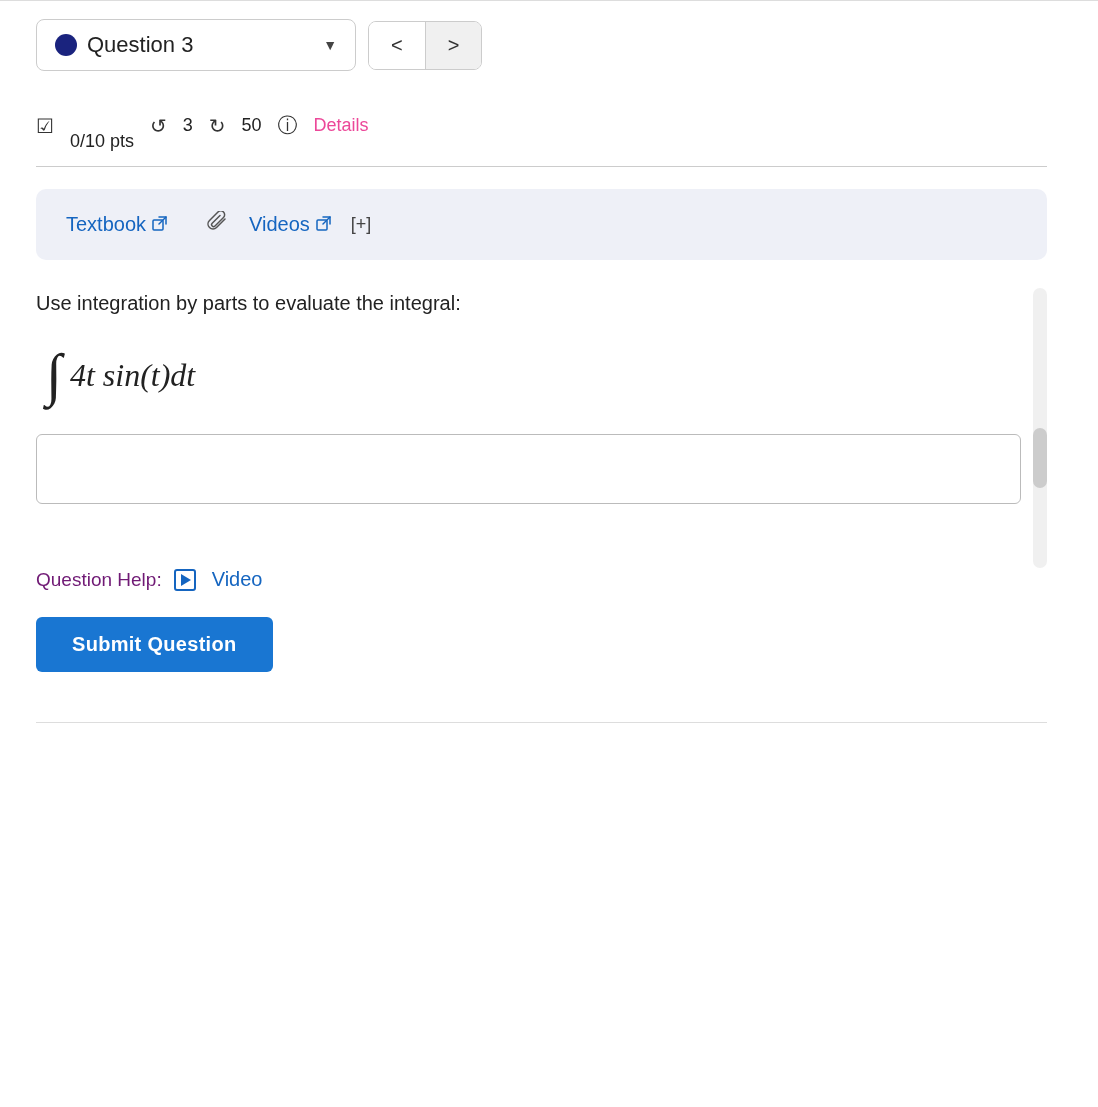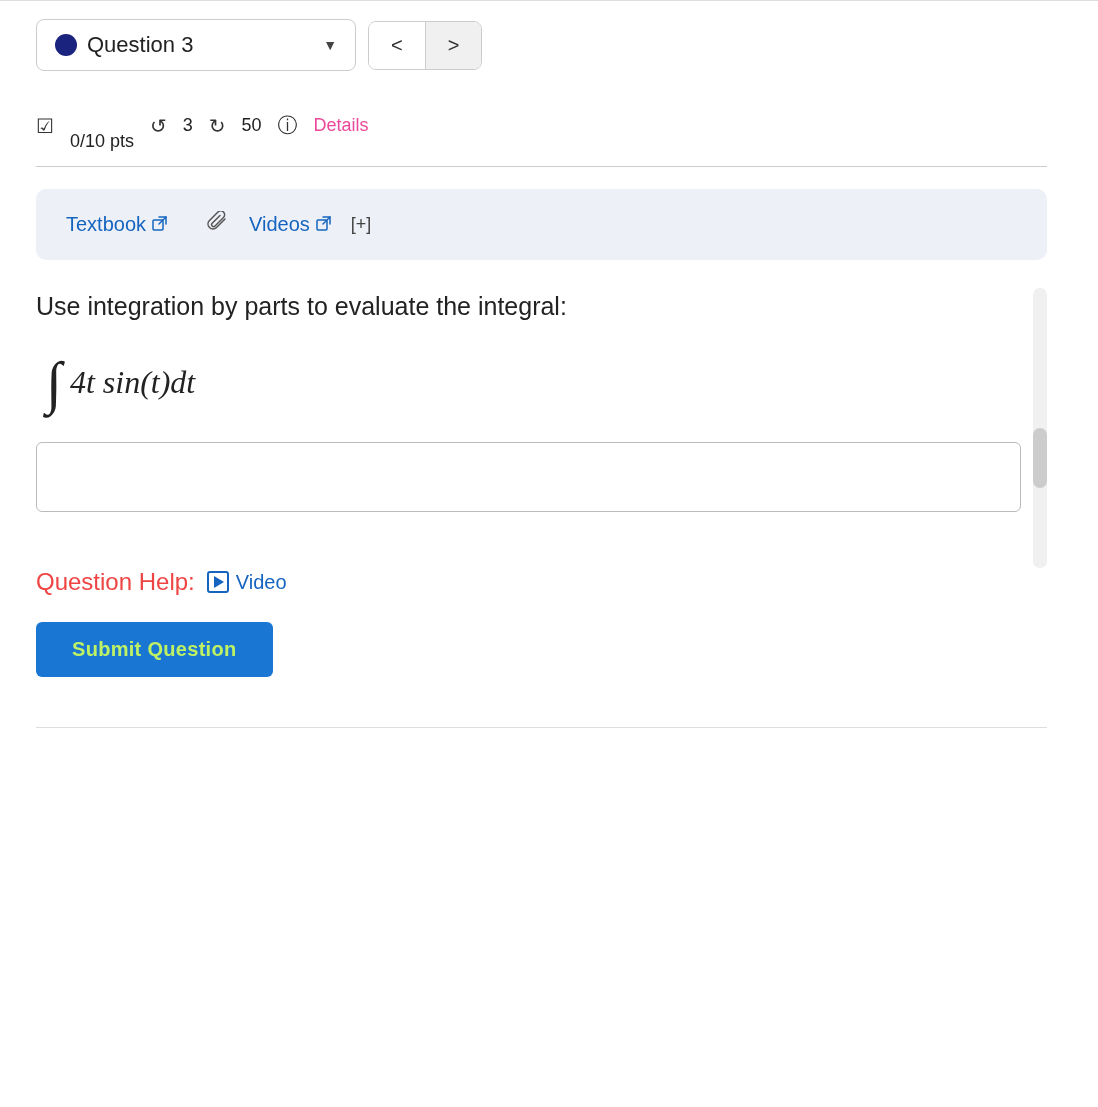--- a/index.html
+++ b/index.html
@@ -151,21 +151,21 @@
       align-items: center;
       gap: 20px;
     }
 
     .plus-bracket {
       font-size: 18px;
       color: #444;
     }
 
     .question-text {
-      font-size: 25px;
+      font-size: 20px;
       margin-bottom: 28px;
       line-height: 1.5;
     }
 
     
     .math-display {
       font-size: 32px;
       font-style: italic;
       margin-bottom: 30px;
       display: flex;
@@ -225,28 +225,28 @@
     
     .question-help {
       display: flex;
       align-items: center;
       gap: 12px;
       font-size: 20px;
       margin-bottom: 26px;
     }
 
     .help-label {
-      font-size: 24px;
-      color: #ef4444;
+      font-size: 19px;
+      color: #701a75;
     }
 
     .video-help-link {
       display: flex;
       align-items: center;
-      gap: 7px;
+      gap: 16px;
       color: #1565c0;
       font-size: 20px;
       text-decoration: none;
       cursor: pointer;
     }
 
     .play-icon {
       width: 22px;
       height: 22px;
       border: 2px solid #1565c0;
@@ -262,21 +262,21 @@
       height: 0;
       border-top: 6px solid transparent;
       border-bottom: 6px solid transparent;
       border-left: 10px solid #1565c0;
       margin-left: 2px;
     }
 
     
     .submit-btn {
       background: #1976d2;
-      color: #bef264;
+      color: #ffffff;
       border: none;
       border-radius: 6px;
       padding: 16px 36px;
       font-size: 20px;
       font-weight: 600;
       cursor: pointer;
       letter-spacing: 0.3px;
     }
 
     .separator-line {

